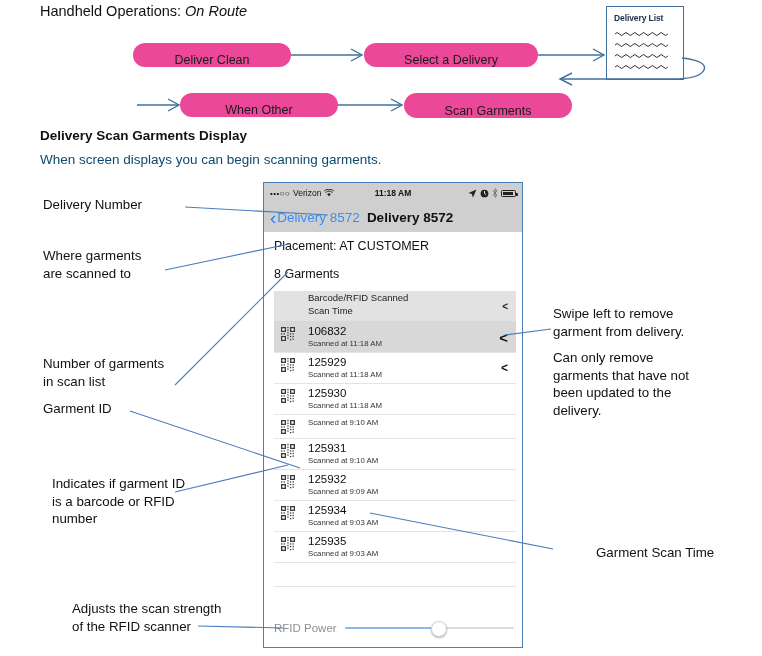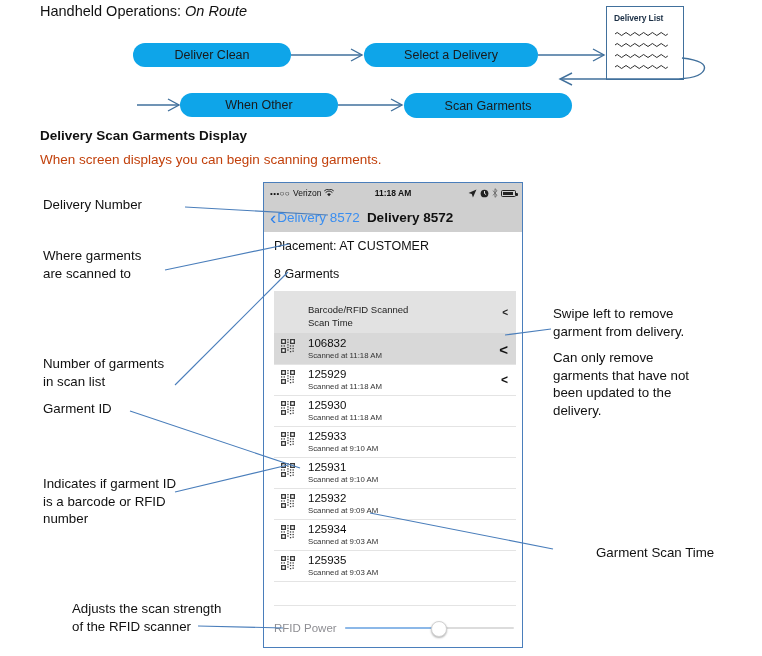--- a/index.html
+++ b/index.html
@@ -12,23 +12,23 @@
     overflow:hidden;
     -webkit-font-smoothing:antialiased;
   }
   .abs{position:absolute;}
 
   
   #flow-title{left:40px;top:3px;font-size:14.5px;color:#111;}
   #flow-title .ital{font-style:italic;}
 
   .pill{
-    background:#0ea5e9;
+    background:#ec4899;
     border-radius:999px;
-    display:flex;align-items:center;justify-content:center;
+    display:flex;align-items:flex-end;justify-content:center;
     font-size:12.5px;color:#1a1a1a;
     box-sizing:border-box;
   }
   #pill-deliver-clean{left:133px;top:43px;width:158px;height:24px;}
   #pill-select-delivery{left:364px;top:43px;width:174px;height:24px;}
   #pill-count-other{left:180px;top:93px;width:158px;height:24px;}
   #pill-scan-garments{left:404px;top:93px;width:168px;height:25px;}
 
   .arrow{stroke:#41709c;stroke-width:1.4px;fill:none;}
   .arrowhead{stroke:#41709c;stroke-width:1.4px;fill:none;}
@@ -38,21 +38,21 @@
     left:606px;top:6px;width:76px;height:72px;
     border:1.2px solid #41709c;background:#fff;
   }
   #delivery-list-doc .dl-title{
     position:absolute;left:7px;top:6px;font-size:8.5px;font-weight:bold;color:#1b2f45;
     letter-spacing:-.1px;
   }
 
   
   #section-heading{left:40px;top:128px;font-size:13.5px;font-weight:bold;color:#111;}
-  #section-sub{left:40px;top:152px;font-size:13.5px;color:#c2410c;}
+  #section-sub{left:40px;top:152px;font-size:13.5px;color:#0c4a6e;}
 
   
   #phone{
     left:263px;top:182px;width:260px;height:466px;
     border:1.6px solid #4a7ebb;background:#ffffff;
     box-sizing:border-box;overflow:hidden;
   }
   #status-bar{
     position:absolute;left:0;top:0;width:100%;height:20px;
     background:#cfcfcf;
@@ -78,21 +78,21 @@
   }
   #back-chevron{color:#2a7fec;font-size:19px;line-height:1;margin-right:1px;font-weight:500;}
   #back-label{color:#3a8ef0;font-size:13.5px;margin-right:7px;}
   #nav-title{color:#111;font-size:13.5px;font-weight:bold;}
 
   #placement-row{position:absolute;left:10px;top:56px;font-size:12.5px;color:#111;}
   #count-row{position:absolute;left:10px;top:84px;font-size:12.5px;color:#111;}
 
   #scan-list{position:absolute;left:10px;top:108px;right:6px;}
   .list-head{
-    background:#e2e2e2;padding:12px 0 4px 34px;position:relative;
+    background:#e2e2e2;padding:0 0 4px 34px;position:relative;
   }
   .list-head div{font-size:9.5px;color:#222;line-height:13px;}
   .row{
     position:relative;padding:2px 0 3px 34px;border-top:1px solid #e4e4e4;
     min-height:24px;box-sizing:border-box;
   }
   .row.sel{background:#d8d8d8;border-top:1px solid #d8d8d8;}
   .row .gid{font-size:11.5px;color:#0d0d0d;line-height:14px;}
   .row .gtime{font-size:7.8px;color:#333;line-height:11px;}
   .qr{
@@ -119,21 +119,21 @@
     width:14px;height:14px;border-radius:50%;background:#fff;border:1px solid #d2d2d2;
     box-shadow:0 1px 2px rgba(0,0,0,.3);
   }
 
   
   .anno{font-size:13.3px;color:#111;line-height:17.5px;}
   #anno-delivery-number{left:43px;top:196px;}
   #anno-scanned-to{left:43px;top:247px;}
   #anno-garment-count{left:43px;top:355px;}
   #anno-garment-id{left:43px;top:400px;}
-  #anno-barcode-rfid{left:43px;top:475px;}
+  #anno-barcode-rfid{left:52px;top:475px;}
   #anno-rfid-power{left:72px;top:600px;}
   #anno-swipe{left:553px;top:305px;width:170px;}
   #anno-cannot{left:553px;top:349px;width:172px;}
   #anno-scan-time{left:556px;top:544px;margin-left:40px;}
 
   #leader-svg{left:0;top:0;width:762px;height:656px;pointer-events:none;}
   .leader{stroke:#4a7ebb;stroke-width:1.1px;fill:none;}
 </style>
 </head>
 <body>
@@ -326,21 +326,20 @@
             <rect x="6.3" y="10.4" width="1.3" height="1.3" fill="#3b3b3b"></rect>
             <rect x="0" y="6.3" width="1.3" height="1.3" fill="#3b3b3b"></rect>
             <rect x="2.6" y="6.3" width="1.3" height="1.3" fill="#3b3b3b"></rect>
             <rect x="8.9" y="6.3" width="1.3" height="1.3" fill="#3b3b3b"></rect>
             <rect x="11.5" y="6.3" width="1.3" height="1.3" fill="#3b3b3b"></rect>
             <rect x="8.9" y="8.9" width="1.3" height="1.3" fill="#3b3b3b"></rect>
             <rect x="11.5" y="11.5" width="1.3" height="1.3" fill="#3b3b3b"></rect>
             <rect x="8.9" y="12" width="1.3" height="1.3" fill="#3b3b3b"></rect>
             <rect x="11.5" y="8.9" width="1.3" height="1.3" fill="#3b3b3b"></rect>
           </svg>
-          <div class="gid">125933</div>
           <div class="gtime">Scanned at 9:10 AM</div>
         </div>
         <div class="row">
           <svg class="qr" viewBox="0 0 14 14">
             <rect x="0" y="0" width="5" height="5" fill="#3b3b3b"></rect>
             <rect x="1.3" y="1.3" width="2.4" height="2.4" fill="#fff"></rect>
             <rect x="9" y="0" width="5" height="5" fill="#3b3b3b"></rect>
             <rect x="10.3" y="1.3" width="2.4" height="2.4" fill="#fff"></rect>
             <rect x="0" y="9" width="5" height="5" fill="#3b3b3b"></rect>
             <rect x="1.3" y="10.3" width="2.4" height="2.4" fill="#fff"></rect>

